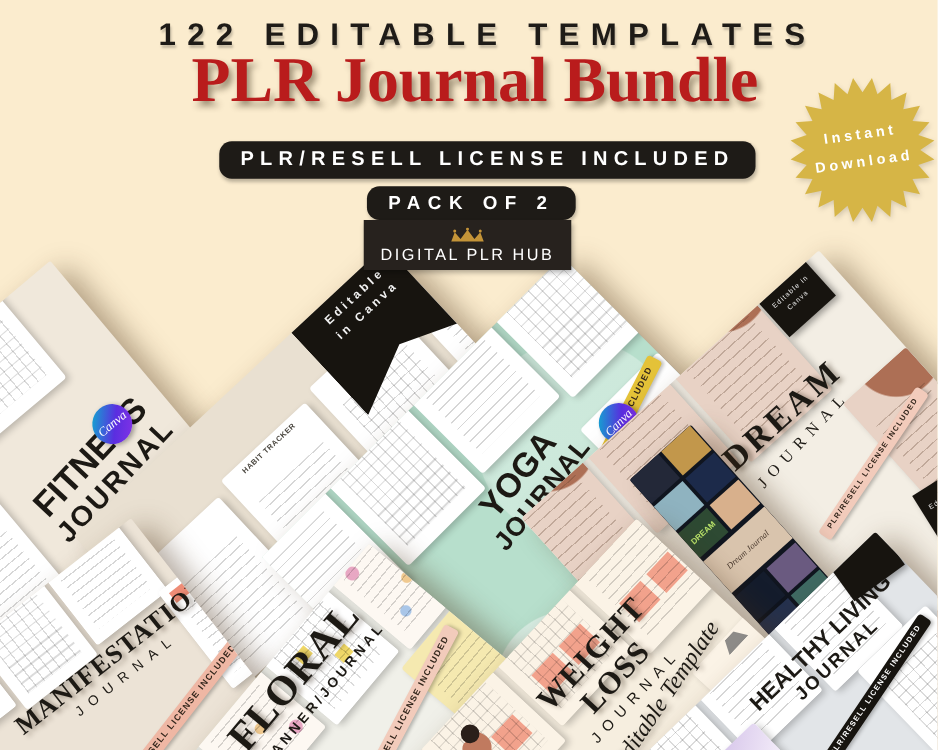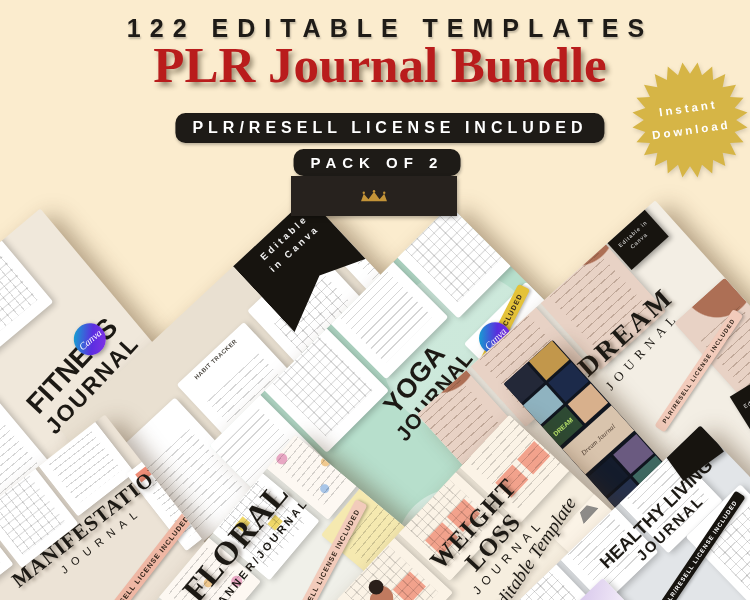--- a/index.html
+++ b/index.html
@@ -263,20 +263,21 @@
     <div class="big-title">PLR Journal Bundle</div>
     <div class="pill pill1">PLR/RESELL LICENSE INCLUDED</div>
     <div class="pill pill2">PACK OF 2</div>
     <div class="brand">
       <svg class="crown" viewBox="0 0 32 14">
         <path d="M2 12 L5 4 L10 10 L16 2 L22 10 L27 4 L30 12 Z" fill="var(--crown_gold,#C49438)"></path>
         <circle cx="5" cy="3" r="1.3" fill="var(--crown_gold,#C49438)"></circle>
         <circle cx="16" cy="1.3" r="1.3" fill="var(--crown_gold,#C49438)"></circle>
         <circle cx="27" cy="3" r="1.3" fill="var(--crown_gold,#C49438)"></circle>
       </svg>
+      <div class="brand-name">DIGITAL PLR HUB</div>
     </div>
     <div class="burst">
       <svg viewBox="0 0 120 120">
         <polygon id="burst-poly" points="107.0,60.0 118.5,67.7 105.4,72.2 114.5,82.6 100.7,83.5 106.8,95.9 93.2,93.2 95.9,106.8 83.5,100.7 82.6,114.5 72.2,105.4 67.7,118.5 60.0,107.0 52.3,118.5 47.8,105.4 37.4,114.5 36.5,100.7 24.1,106.8 26.8,93.2 13.2,95.9 19.3,83.5 5.5,82.6 14.6,72.2 1.5,67.7 13.0,60.0 1.5,52.3 14.6,47.8 5.5,37.4 19.3,36.5 13.2,24.1 26.8,26.8 24.1,13.2 36.5,19.3 37.4,5.5 47.8,14.6 52.3,1.5 60.0,13.0 67.7,1.5 72.2,14.6 82.6,5.5 83.5,19.3 95.9,13.2 93.2,26.8 106.8,24.1 100.7,36.5 114.5,37.4 105.4,47.8 118.5,52.3"></polygon>
       </svg>
       <div class="burst-text">
         <span>Instant</span>
         <span>Download</span>
       </div>
     </div>

